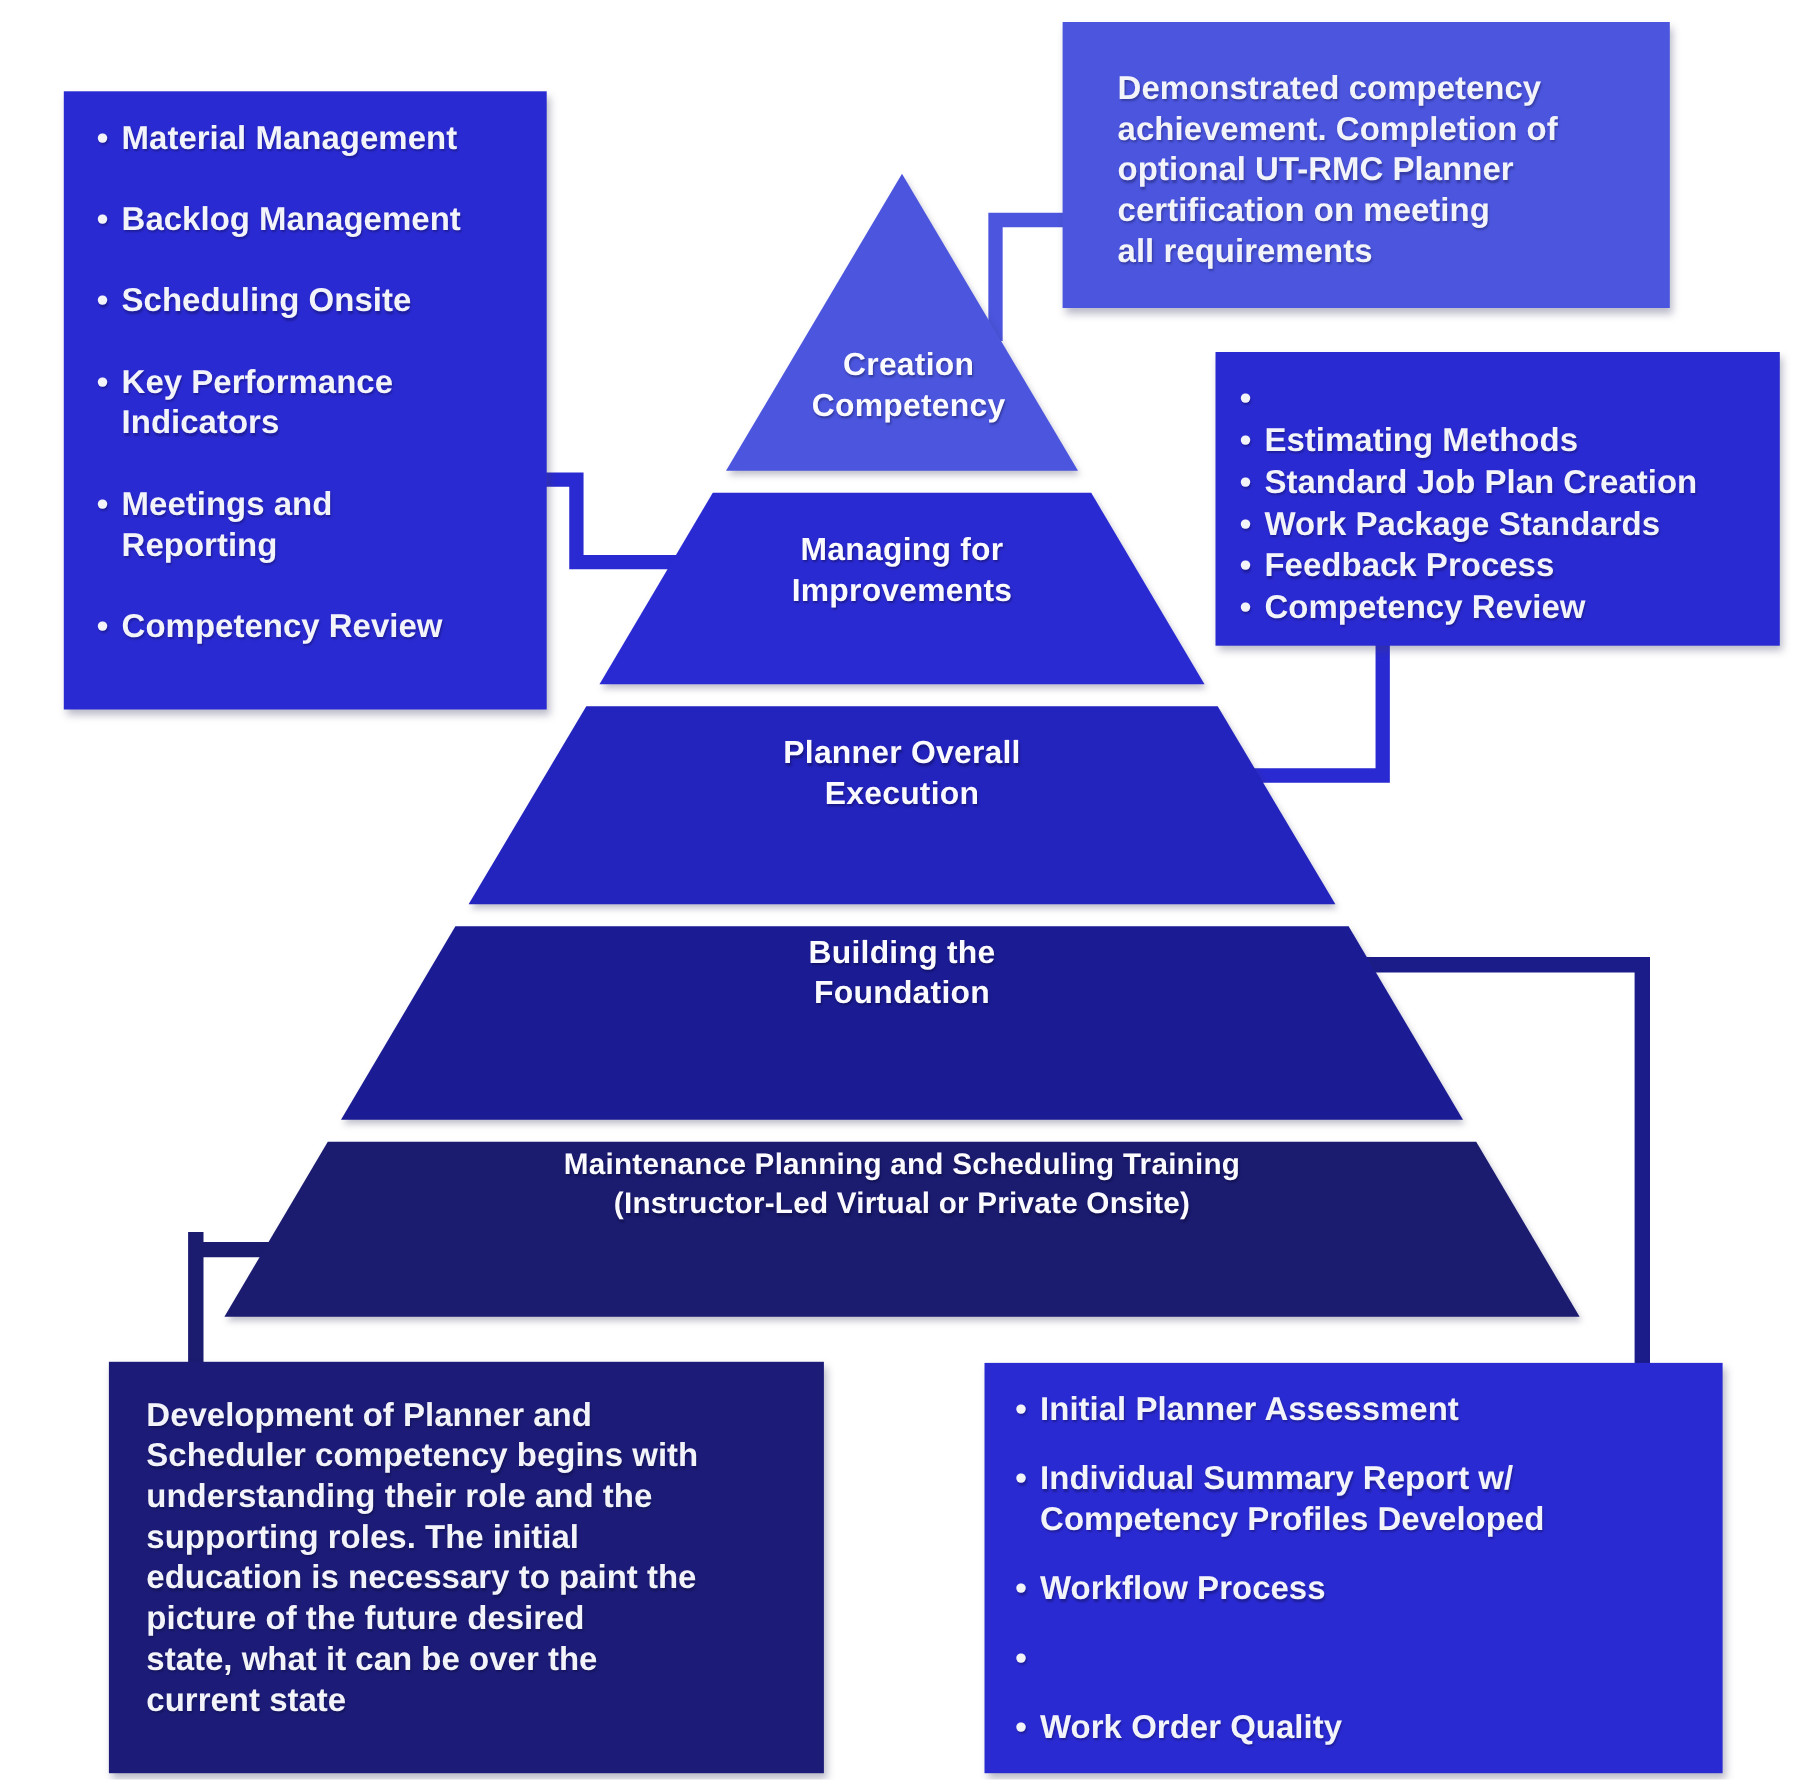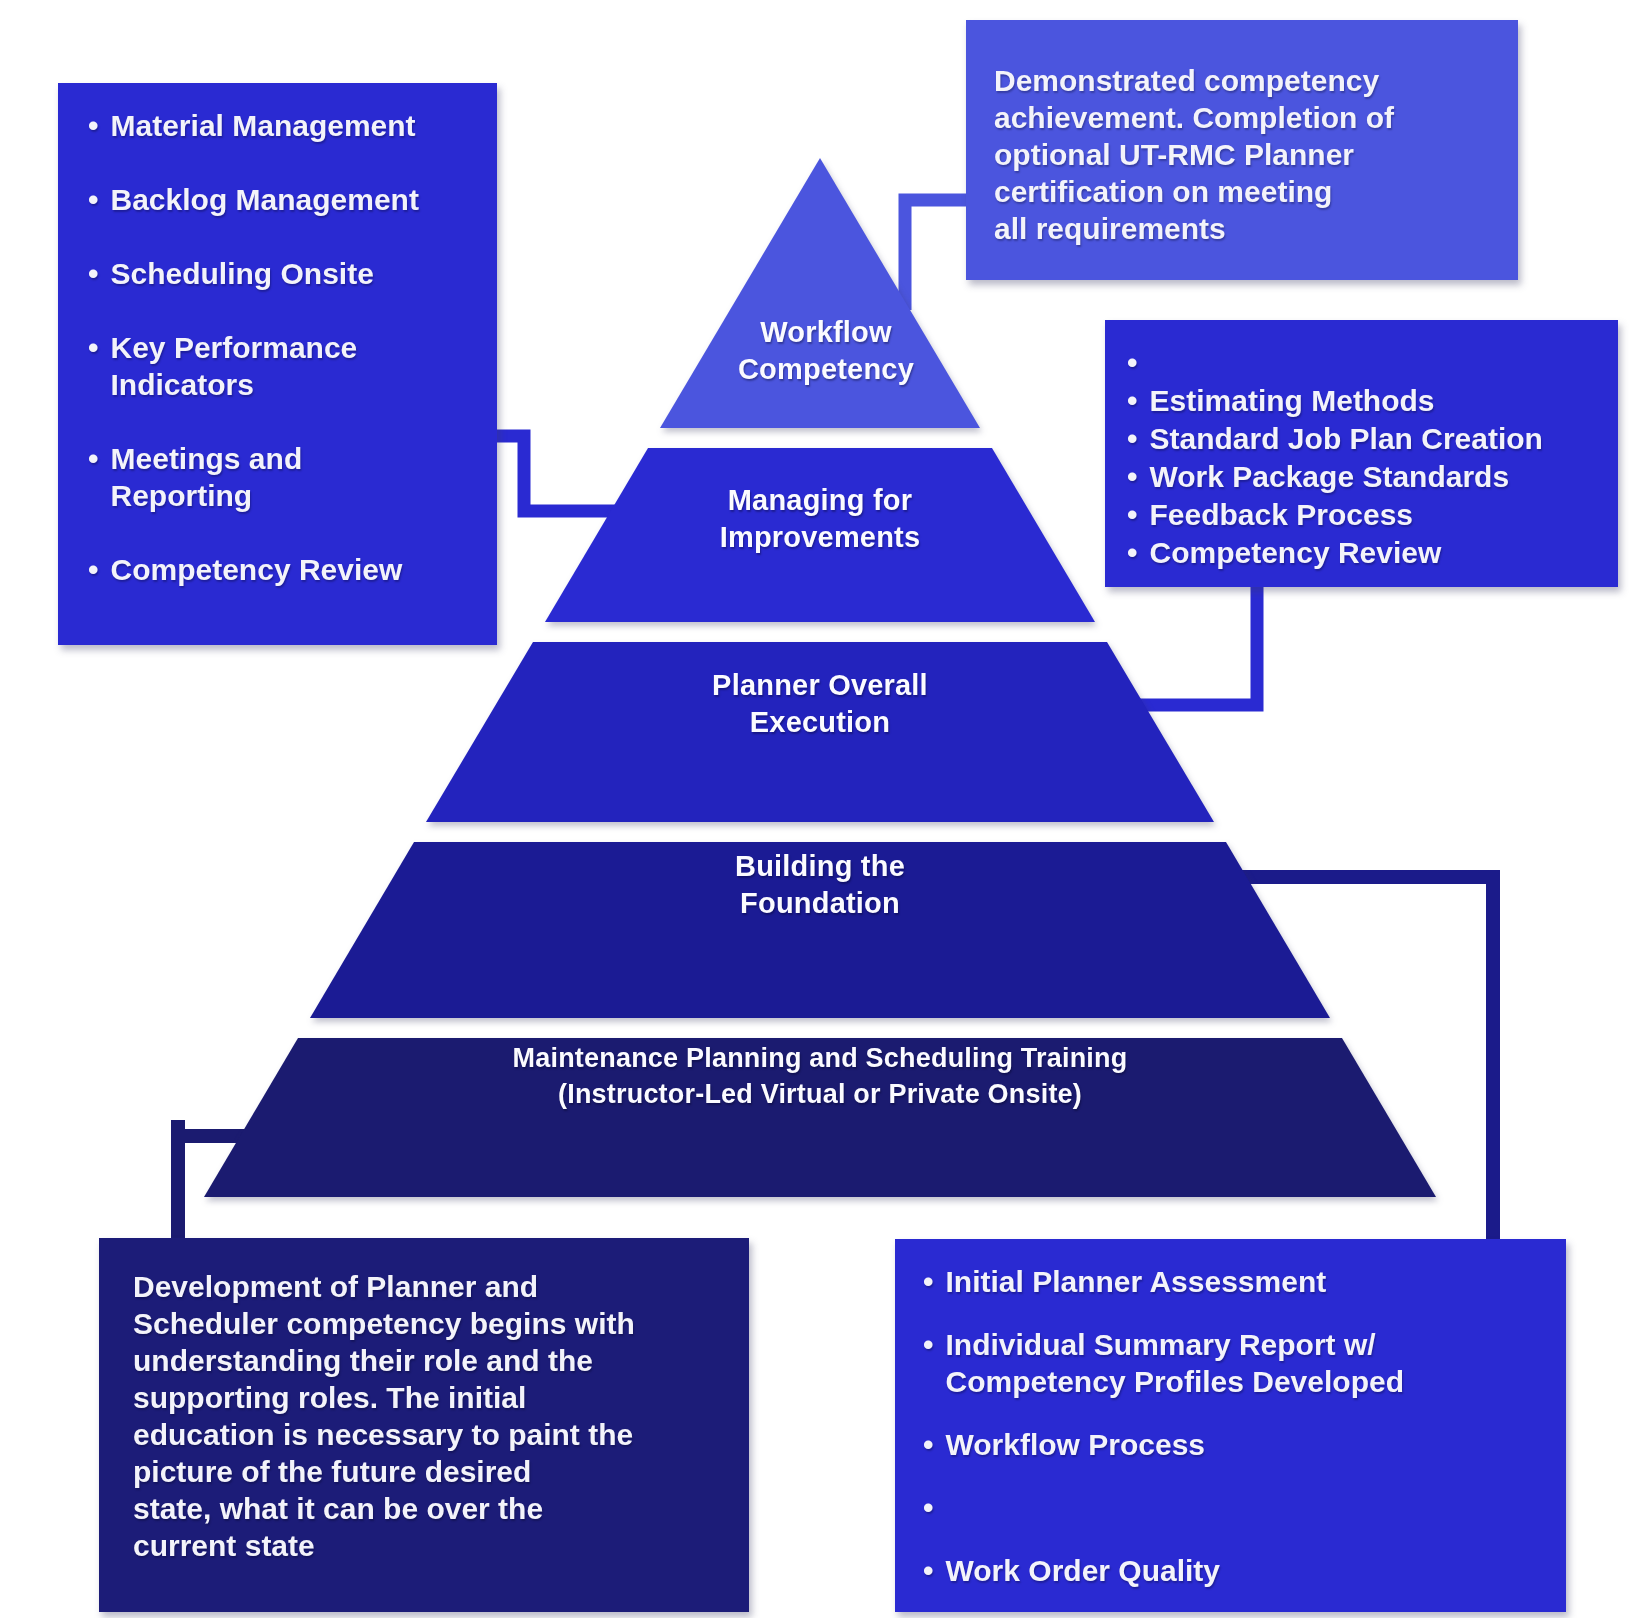--- a/index.html
+++ b/index.html
@@ -70,21 +70,21 @@
     flex: 0 0 auto;
     margin-right: 12px;
   }
   .infobox .txt {
     white-space: pre-line;
   }
   
   .box-tl { left: 58px;  top: 83px;   width: 439px; height: 562px; padding: 24px 22px 0 30px; }
   .box-tl ul { gap: 37px; }
   .box-tl li { line-height: 37px; }
-  .box-tr { left: 966px; top: 20px;   width: 552px; height: 260px; padding: 42px 18px 0 28px; }
+  .box-tr { left: 966px; top: 20px;   width: 552px; height: 260px; padding: 42px 18px 0 50px; }
   .box-r  { left: 1105px; top: 320px; width: 513px; height: 267px; padding: 24px 8px 0 22px; }
   .box-r ul { gap: 0; }
   .box-r li { line-height: 38px; }
   .box-bl { left: 99px;  top: 1238px; width: 650px; height: 374px; padding: 30px 18px 0 34px; }
   .box-br { left: 895px; top: 1239px; width: 671px; height: 373px; padding: 24px 14px 0 28px; }
   .box-br ul { gap: 26px; }
   .box-br li { line-height: 37px; }
   
   .lab1 { left: 676px; top: 314px;  width: 300px; }
   .lab2 { left: 620px; top: 482px;  width: 400px; }
@@ -106,21 +106,21 @@
     <polyline class="conn" stroke-width="14" points="178,1120 178,1245" stroke="#1b1b70"></polyline>
     <polyline class="conn" stroke-width="14" points="172,1136 255,1136" stroke="#1b1b70"></polyline>
 
     <polygon class="pyr" points="820,158 980,428 660,428" fill="#4b55de"></polygon>
     <polygon class="pyr" points="648,448 992,448 1095,622 545,622" fill="#2a2ad2"></polygon>
     <polygon class="pyr" points="533,642 1107,642 1214,822 426,822" fill="#2323bd"></polygon>
     <polygon class="pyr" points="414,842 1226,842 1330,1018 310,1018" fill="#1b1b94"></polygon>
     <polygon class="pyr" points="298,1038 1342,1038 1436,1197 204,1197" fill="#1b1b70"></polygon>
   </svg>
 
-  <div class="pyr-label lab1">Workflow
+  <div class="pyr-label lab1">Creation
 Competency</div>
   <div class="pyr-label lab2">Managing for
 Improvements</div>
   <div class="pyr-label lab3">Planner Overall
 Execution</div>
   <div class="pyr-label lab4">Building the
 Foundation</div>
   <div class="pyr-label lab5 small">Maintenance Planning and Scheduling Training
 (Instructor-Led Virtual or Private Onsite)</div>
 

